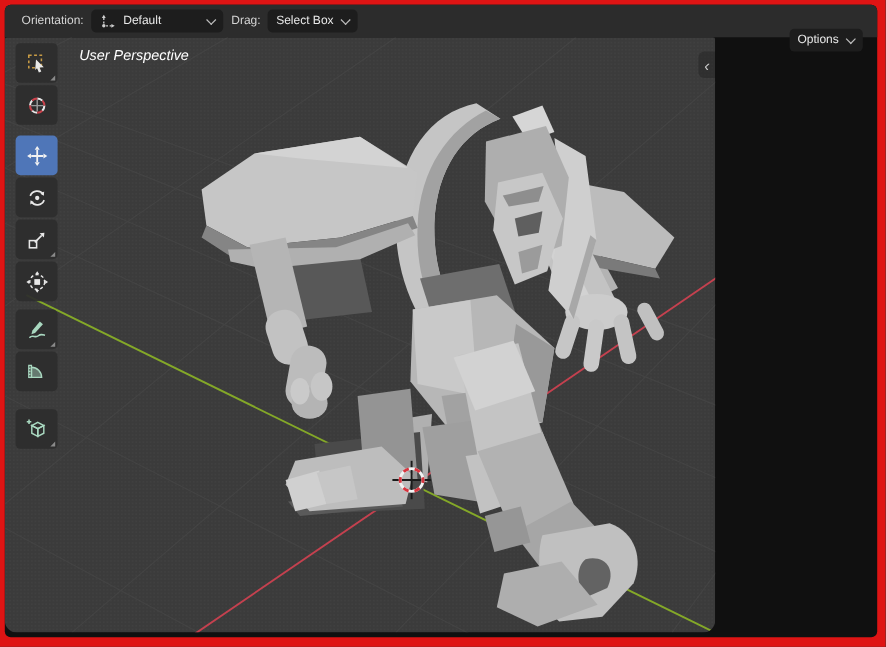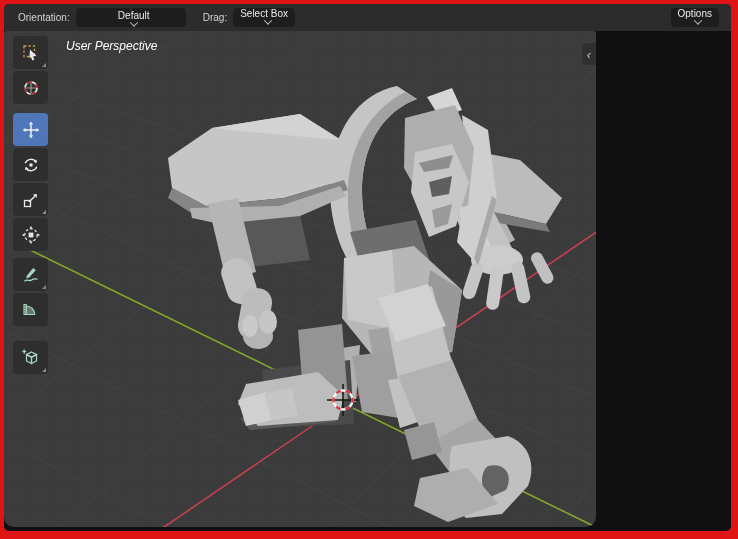--- a/index.html
+++ b/index.html
@@ -6,26 +6,26 @@
   body{width:738px;height:539px;position:relative;overflow:hidden;
        font-family:"Liberation Sans","DejaVu Sans",sans-serif;
        background:#df1414;}
   #app{position:absolute;left:4px;top:4px;width:727px;height:527px;
        background:#101010;border-radius:5px;}
   
   #header{position:absolute;left:0;top:0;right:0;height:27px;background:#2c2c2c;
           border-radius:5px 5px 0 0;display:flex;align-items:center;font-size:10px;color:#d9d9d9;}
   .hlabel{margin-left:14px;color:#d4d4d4;}
   .pill{display:flex;align-items:center;background:#1d1d1d;border-radius:4px;height:19px;
-        padding:0 7px;margin-left:6px;color:#e9e9e9;cursor:pointer;flex-direction:column;}
+        padding:0 7px;margin-left:6px;color:#e9e9e9;cursor:pointer;}
   .chev{width:5px;height:5px;border-right:1.4px solid #bdbdbd;border-bottom:1.4px solid #bdbdbd;
         transform:rotate(45deg) translate(-1px,-1px);margin-left:7px;flex:0 0 auto;}
   #orientation-pill{width:96px;}
   #orientation-pill .grow{flex:1;}
-  #options-pill{position:absolute;right:12px;top:4px;margin-left:26px;}
+  #options-pill{position:absolute;right:12px;top:20px;margin-left:26px;}
   
   #viewport{position:absolute;left:0;top:27px;width:592px;height:496px;background:#3b3b3b;
             background-image:radial-gradient(rgba(255,255,255,0.025) 1px,transparent 1px);
             background-size:3px 3px;border-radius:2px 2px 10px 10px;overflow:hidden;font-style:italic;}
   #scene{position:absolute;left:0;top:0;}
   
   #overlay-text{position:absolute;left:62px;top:7px;line-height:17px;font-size:12px;}
   #overlay-view{color:#ffffff;}
   #overlay-context{color:#e9e94a;}
   
@@ -56,21 +56,21 @@
         <circle cx="3.5" cy="10.5" r="1.4" fill="#cfcfcf"></circle>
         <line x1="3.5" y1="8.6" x2="3.5" y2="3.4" stroke="#cfcfcf" stroke-width="1.1" stroke-dasharray="1.6 1.4"></line>
         <path d="M3.5,1.2 L5.1,4 L1.9,4 Z" fill="#cfcfcf"></path>
         <line x1="5.4" y1="10.5" x2="10.2" y2="10.5" stroke="#cfcfcf" stroke-width="1.1" stroke-dasharray="1.6 1.4"></line>
         <path d="M12.6,10.5 L9.8,8.9 L9.8,12.1 Z" fill="#cfcfcf"></path>
       </svg>
       <span style="margin-left:6px">Default</span>
       <span class="grow"></span>
       <span class="chev"></span>
     </div>
-    <span class="hlabel" style="margin-left:17px">Drag:</span>
+    <span class="hlabel" style="margin-left:7px">Drag:</span>
     <div class="pill">
       <span>Select Box</span>
       <span class="chev"></span>
     </div>
     <div class="pill" id="options-pill">
       <span>Options</span>
       <span class="chev"></span>
     </div>
   </div>
 

